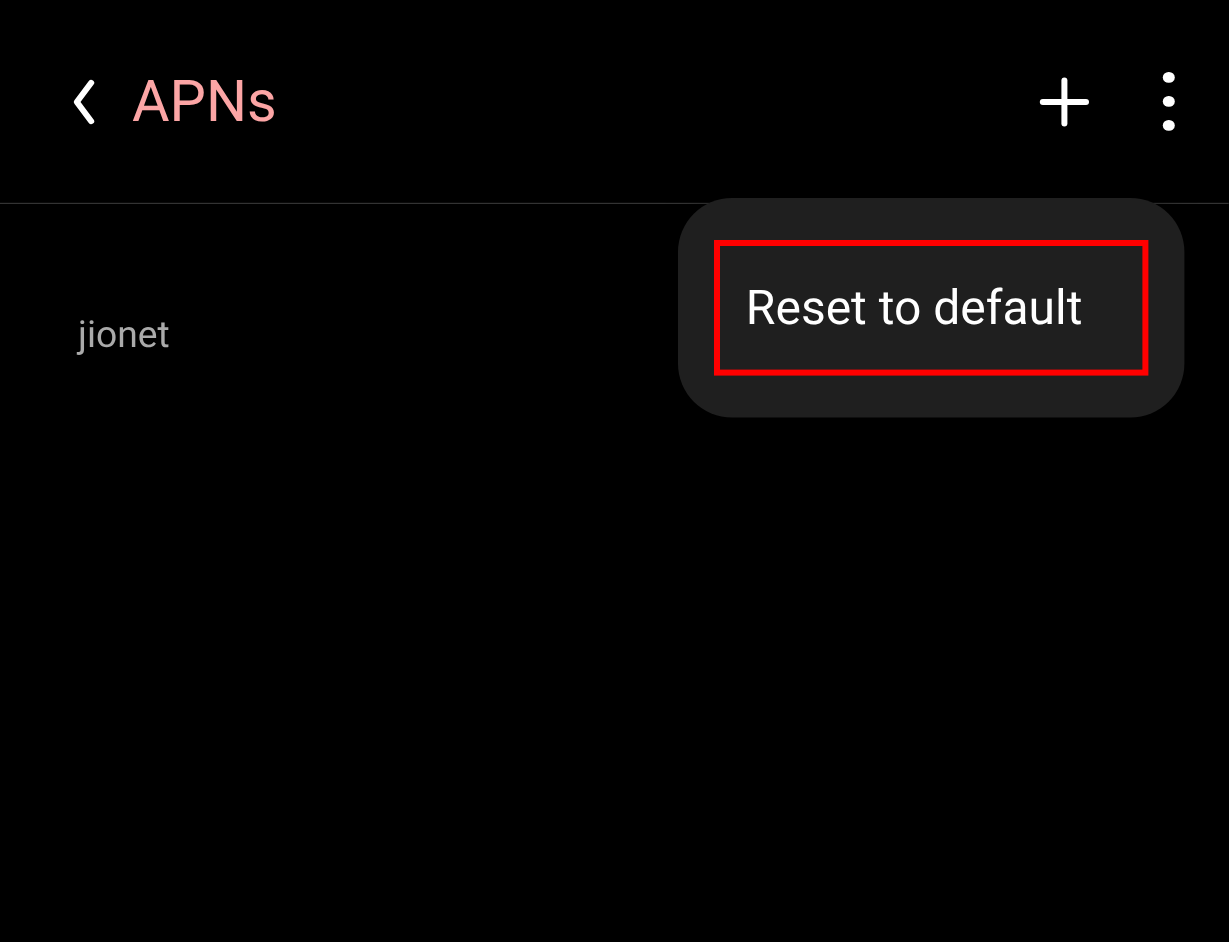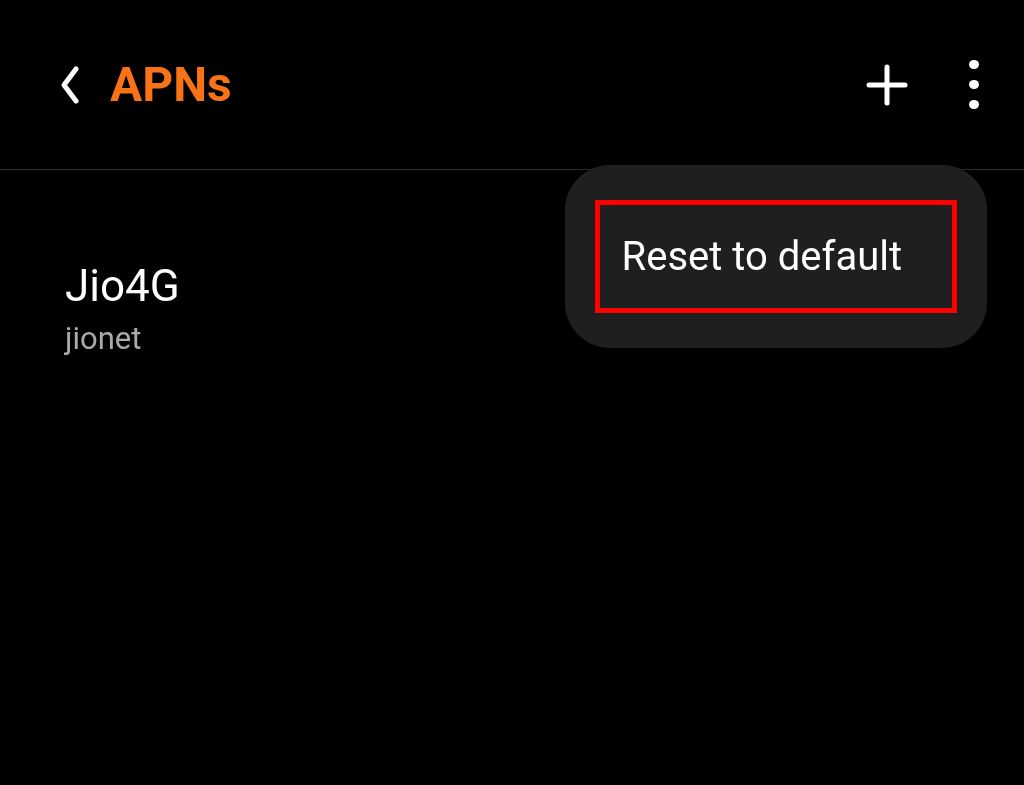--- a/index.html
+++ b/index.html
@@ -36,22 +36,22 @@
       align-items: center;
       justify-content: center;
       cursor: pointer;
     }
     .back-icon svg {
       width: 24px;
       height: 40px;
     }
     .title {
       font-size: 48px;
-      font-weight: 700;
-      color: #f97316;
+      font-weight: 400;
+      color: #fca5a5;
     }
     .header-right {
       display: flex;
       align-items: center;
       gap: 55px;
     }
     .plus-icon {
       width: 44px;
       height: 44px;
       display: flex;
@@ -156,21 +156,20 @@
       <div class="dot"></div>
       <div class="dot"></div>
       <div class="dot"></div>
     </div>
   </div>
 </div>
 
 <div class="content">
   <div class="apn-item">
     <div class="apn-text">
-      <div class="apn-name">Jio4G</div>
       <div class="apn-sub">jionet</div>
     </div>
   </div>
   <div class="radio-indicator"></div>
 </div>
 
 <div class="popup">
   <div class="popup-item">Reset to default</div>
 </div>
 

